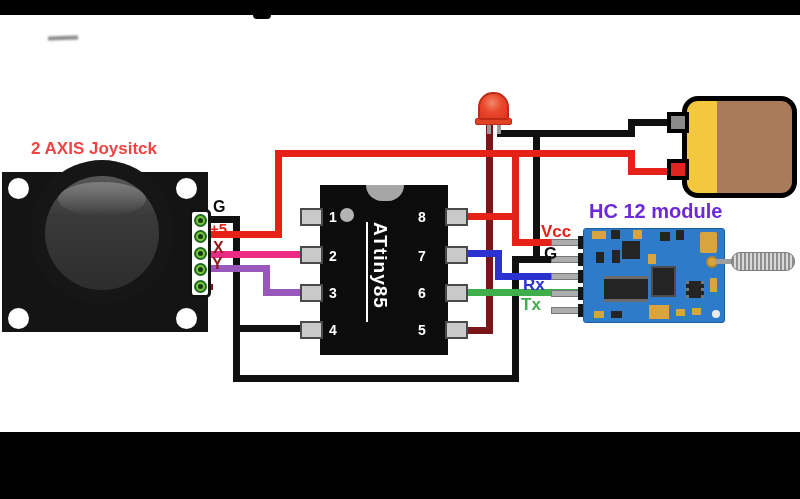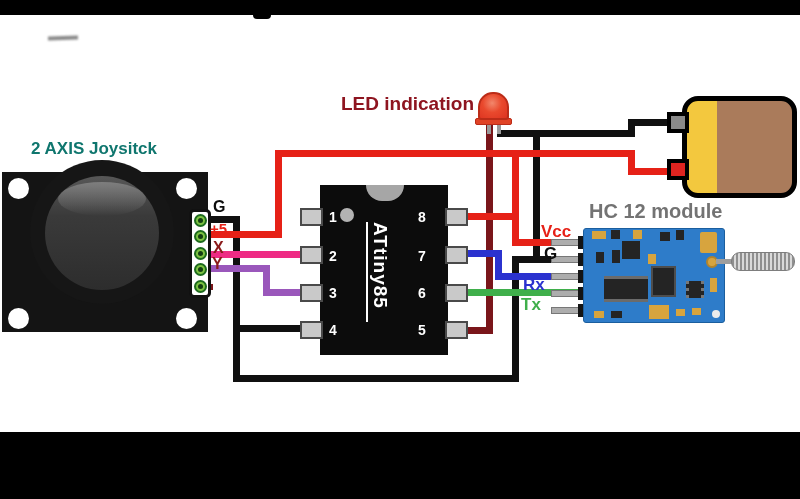--- a/index.html
+++ b/index.html
@@ -105,21 +105,21 @@
   <div class="wire w-purple" style="left:197px;top:265px;width:73px;height:7px;"></div>
   <div class="wire w-purple" style="left:263px;top:265px;width:7px;height:31px;"></div>
   <div class="wire w-purple" style="left:263px;top:289px;width:45px;height:7px;"></div>
 
   <div class="wire w-blue" style="left:462px;top:250px;width:40px;height:7px;"></div>
   <div class="wire w-blue" style="left:495px;top:250px;width:7px;height:30px;"></div>
   <div class="wire w-blue" style="left:495px;top:273px;width:83px;height:7px;"></div>
 
   <div class="wire w-green" style="left:462px;top:289px;width:116px;height:7px;"></div>
 
-  <div class="lbl" style="left:31px;top:139px;font-size:17px;color:#0f766e;">2 AXIS Joysitck</div>
+  <div class="lbl" style="left:31px;top:139px;font-size:17px;color:#ef4444;">2 AXIS Joysitck</div>
   <div class="js-board"></div>
   <div class="js-hole" style="left:8px;top:178px;"></div>
   <div class="js-hole" style="left:176px;top:178px;"></div>
   <div class="js-hole" style="left:8px;top:308px;"></div>
   <div class="js-hole" style="left:176px;top:308px;"></div>
   <div class="js-knob-outer"></div>
   <div class="js-knob-inner"></div>
   <div class="js-knob-hl"></div>
   <div class="js-header"></div>
   <div class="js-pin" style="left:194px;top:214px;"></div>
@@ -146,31 +146,30 @@
   <div class="pin-num" style="left:329px;top:209px;">1</div>
   <div class="pin-num" style="left:329px;top:248px;">2</div>
   <div class="pin-num" style="left:329px;top:285px;">3</div>
   <div class="pin-num" style="left:329px;top:322px;">4</div>
   <div class="pin-num" style="left:418px;top:209px;">8</div>
   <div class="pin-num" style="left:418px;top:248px;">7</div>
   <div class="pin-num" style="left:418px;top:285px;">6</div>
   <div class="pin-num" style="left:418px;top:322px;">5</div>
   <div class="chip-name">ATtiny85</div>
 
-  <div class="lbl" style="left:341px;top:93px;font-size:19px;color:#8e1520;">LED indication</div>
   <div class="led-leg" style="left:487px;"></div>
   <div class="led-leg" style="left:497px;"></div>
   <div class="led-flange"></div>
   <div class="led-dome"></div>
 
   <div class="bat-body"></div>
   <div class="bat-term" style="left:667px;top:112px;background:#8a8a8a;"></div>
   <div class="bat-term" style="left:667px;top:159px;background:#e02420;"></div>
 
-  <div class="lbl" style="left:589px;top:200px;font-size:20px;color:#737373;">HC 12 module</div>
+  <div class="lbl" style="left:589px;top:200px;font-size:20px;color:#6d28d9;">HC 12 module</div>
   <div class="hc-pin" style="top:239px;"></div>
   <div class="hc-pin" style="top:256px;"></div>
   <div class="hc-pin" style="top:273px;"></div>
   <div class="hc-pin" style="top:290px;"></div>
   <div class="hc-pin" style="top:307px;"></div>
   <div class="hdr-block" style="top:236px;"></div>
   <div class="hdr-block" style="top:253px;"></div>
   <div class="hdr-block" style="top:270px;"></div>
   <div class="hdr-block" style="top:287px;"></div>
   <div class="hdr-block" style="top:304px;"></div>

